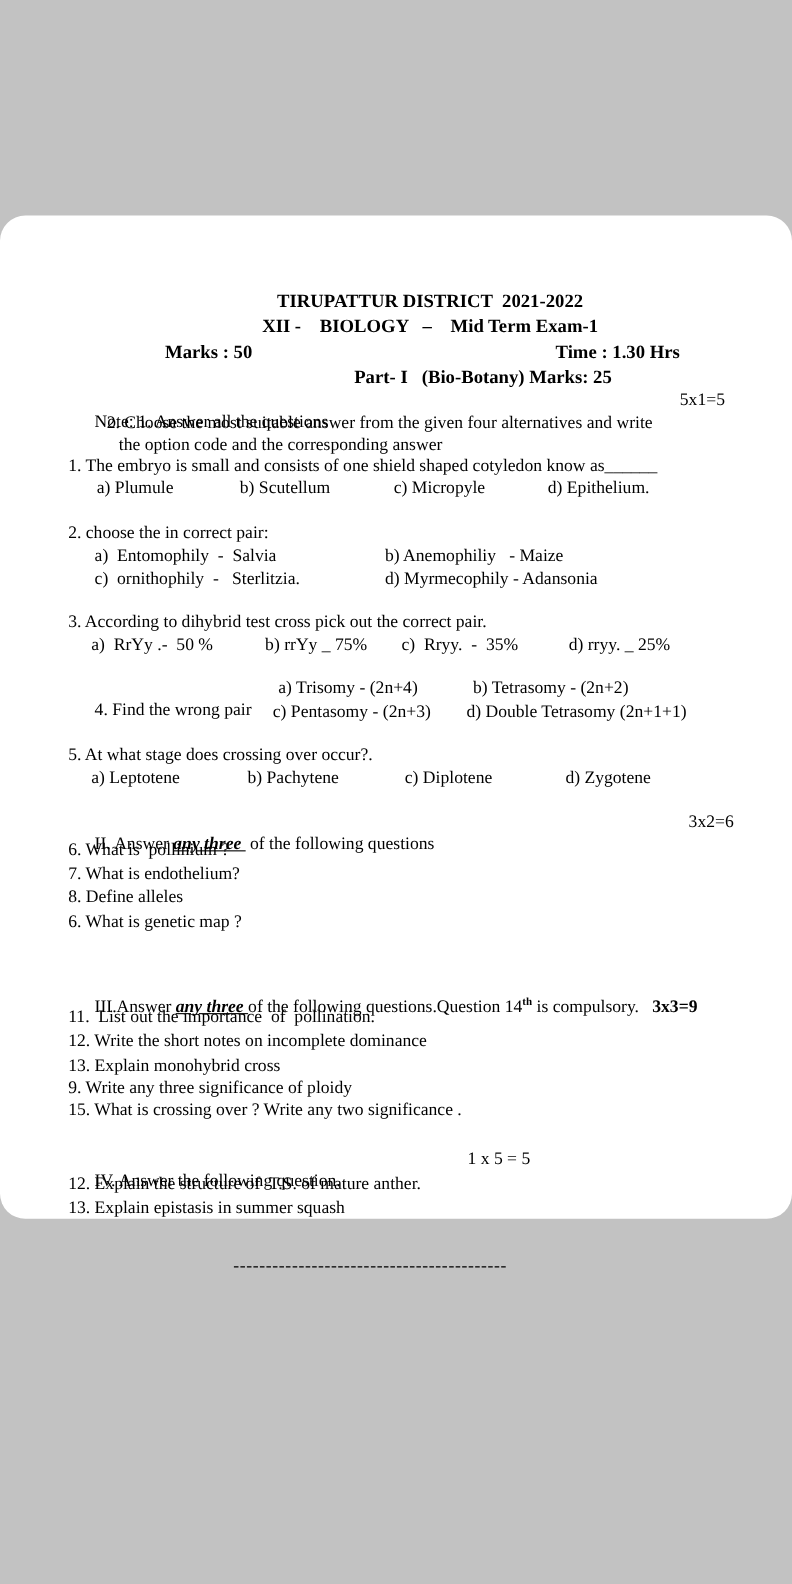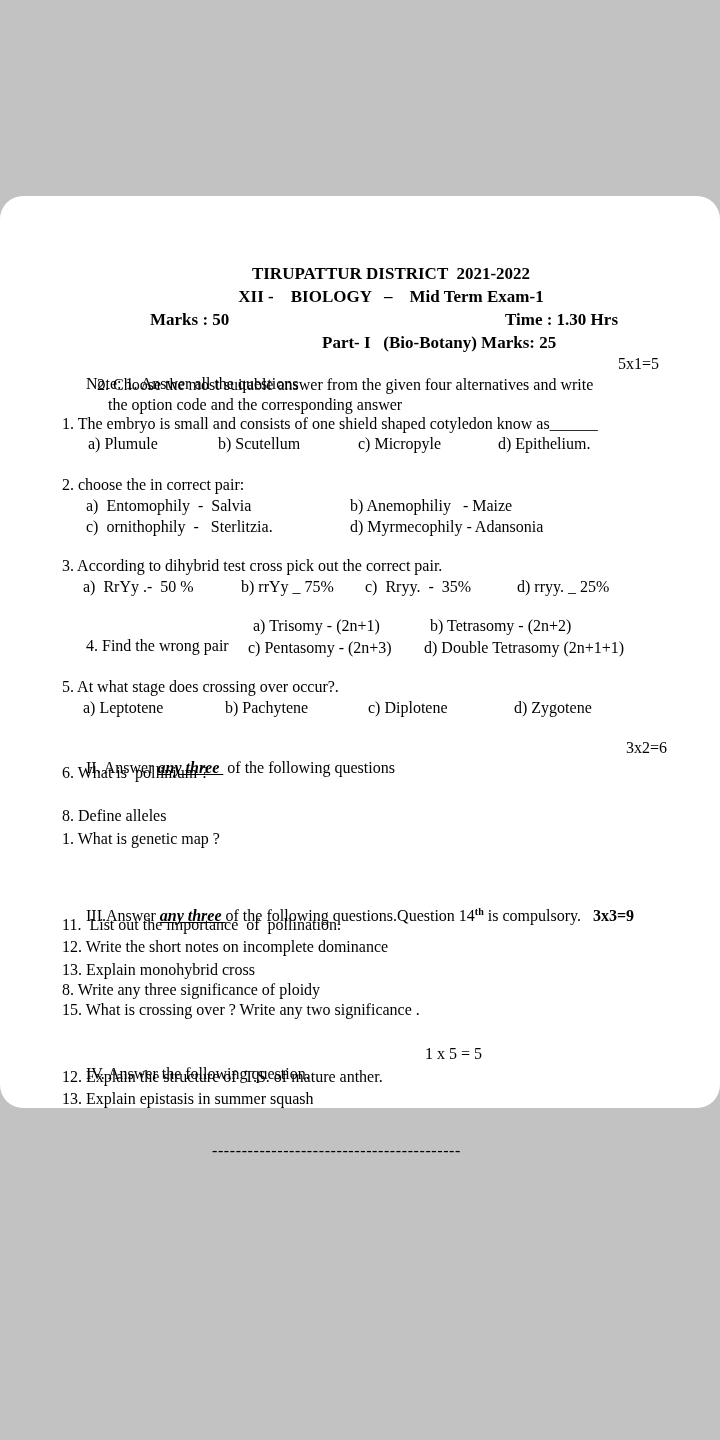--- a/index.html
+++ b/index.html
@@ -71,51 +71,52 @@
     <div class="ln" style="top:360px">3. According to dihybrid test cross pick out the correct pair.</div>
     <div class="ln" style="top:381px">
       <span class="opt" style="left:21px">a)  RrYy .-  50 %</span>
       <span class="opt" style="left:179px">b) rrYy _ 75%</span>
       <span class="opt" style="left:303px">c)  Rryy.  -  35%</span>
       <span class="opt" style="left:455px">d) rryy. _ 25%</span>
     </div>
 
     <div class="ln" style="top:420px">
       <span>4. Find the wrong pair</span>
-      <span class="opt" style="left:191px">a) Trisomy - (2n+1)</span>
+      <span class="opt" style="left:191px">a) Trisomy - (2n+4)</span>
       <span class="opt" style="left:368px">b) Tetrasomy - (2n+2)</span>
     </div>
     <div class="ln" style="top:442px">
       <span class="opt" style="left:186px">c) Pentasomy - (2n+3)</span>
       <span class="opt" style="left:362px">d) Double Tetrasomy (2n+1+1)</span>
     </div>
 
     <div class="ln" style="top:481px">5. At what stage does crossing over occur?.</div>
     <div class="ln" style="top:502px">
       <span class="opt" style="left:21px">a) Leptotene</span>
       <span class="opt" style="left:163px">b) Pachytene</span>
       <span class="opt" style="left:306px">c) Diplotene</span>
       <span class="opt" style="left:452px">d) Zygotene</span>
     </div>
 
     <div class="ln" style="top:542px">
       <span class="b">II. Answer </span><span class="emph">any three </span><span class="b"> of the following questions</span>
       <span class="opt b" style="left:564px">3x2=6</span>
     </div>
     <div class="ln" style="top:567px">6. What is  pollinium ?</div>
+    <div class="ln" style="top:589px">7. What is endothelium?</div>
     <div class="ln" style="top:610px">8. Define alleles</div>
-    <div class="ln" style="top:633px">1. What is genetic map ?</div>
+    <div class="ln" style="top:633px">6. What is genetic map ?</div>
 
     <div class="ln" style="top:690px">
       <span class="b">III.Answer </span><span class="emph">any three </span><span class="b">of the following questions.Question 14</span><sup>th</sup><span class="b"> is compulsory.</span><span class="marks-inline">3x3=9</span>
     </div>
     <div class="ln" style="top:719px">11.  List out the importance  of  pollination.</div>
     <div class="ln" style="top:741px">12. Write the short notes on incomplete dominance</div>
     <div class="ln" style="top:764px">13. Explain monohybrid cross</div>
-    <div class="ln" style="top:784px">8. Write any three significance of ploidy</div>
+    <div class="ln" style="top:784px">9. Write any three significance of ploidy</div>
     <div class="ln" style="top:804px">15. What is crossing over ? Write any two significance .</div>
 
     <div class="ln" style="top:848px">
       <span class="b">IV. Answer the following question.</span>
       <span class="opt b" style="left:363px">1 x 5 = 5</span>
     </div>
     <div class="ln" style="top:871px">12. Explain the structure of  T.S. of mature anther.</div>
     <div class="ln" style="top:893px">13. Explain epistasis in summer squash</div>
 
     <div class="ln" style="top:945px">

